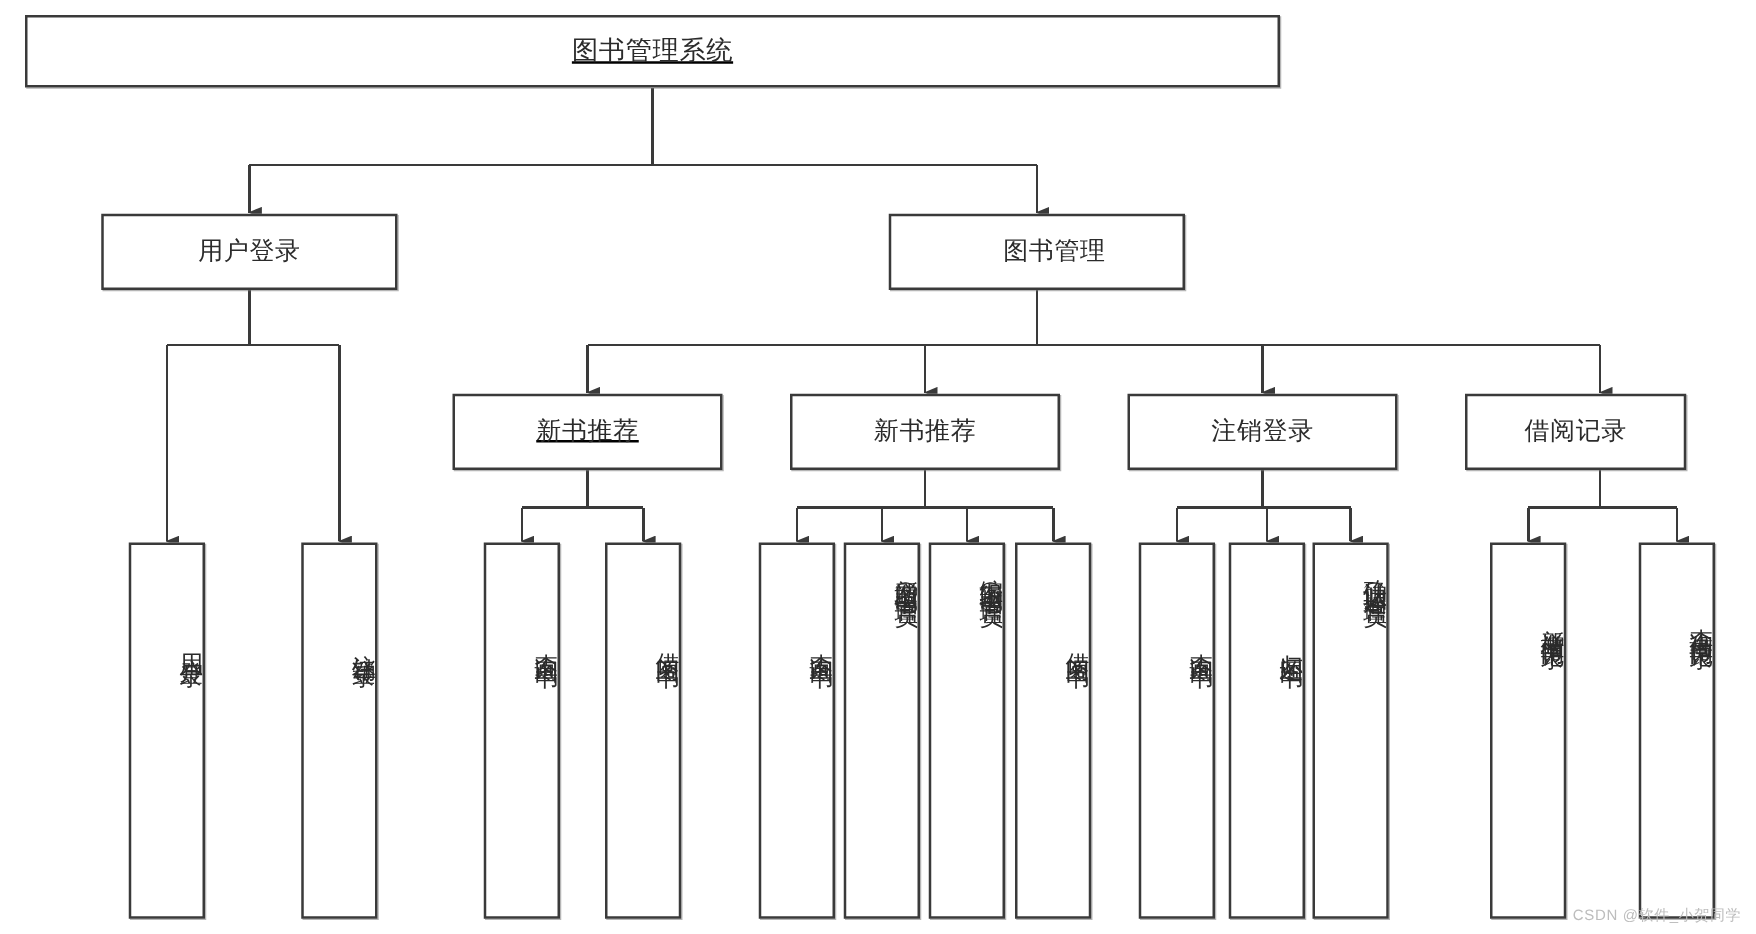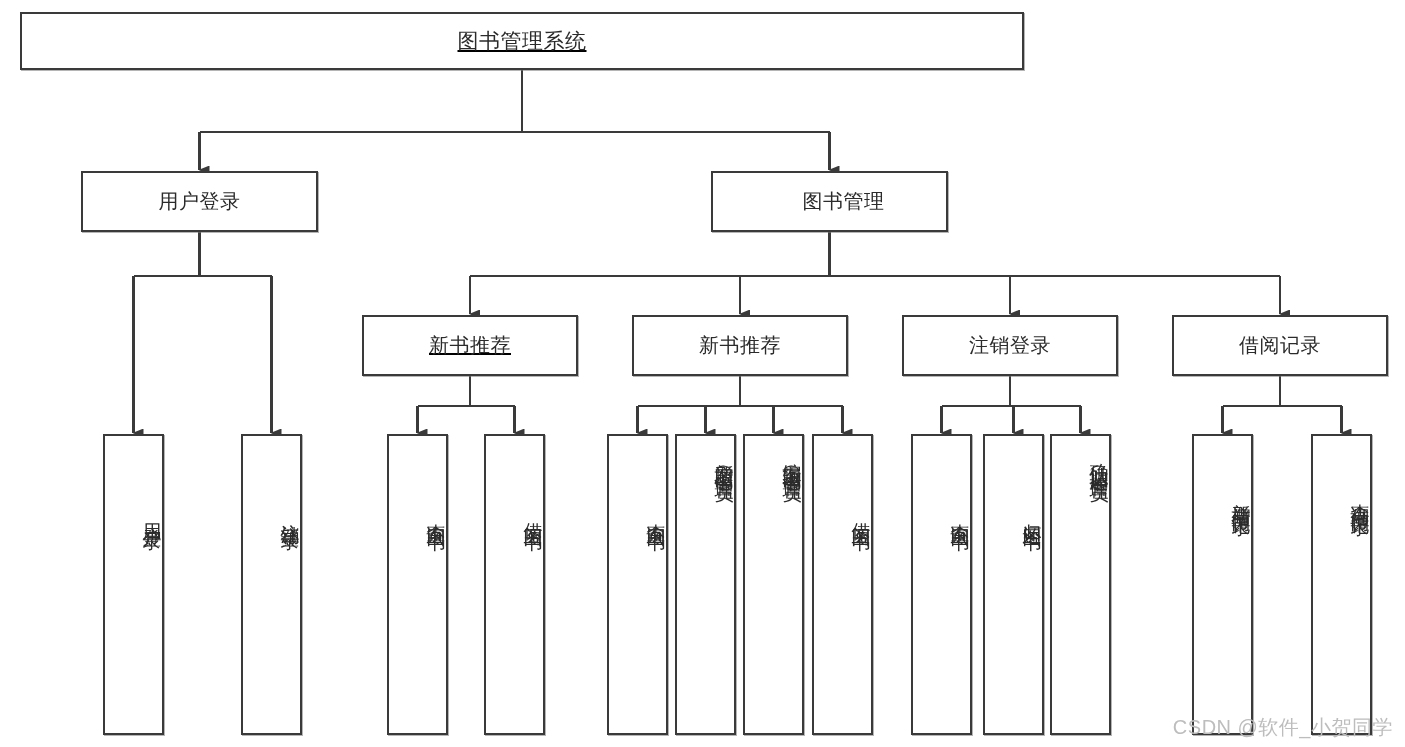--- a/index.html
+++ b/index.html
@@ -69,21 +69,21 @@
     text-align: center;
     white-space: nowrap;
   }
   .node-leaf.leaf-short .node-label { padding-top: 72px; }
   .node-leaf.leaf-mid .node-label   { padding-top: 52px; }
   .node-leaf.leaf-tall .node-label  { padding-top: 12px; }
   .watermark {
     position: absolute;
     right: 12px;
     bottom: 6px;
-    font-size: 20px;
+    font-size: 12px;
     color: #bdbdbd;
     letter-spacing: 0.5px;
     white-space: nowrap;
     pointer-events: none;
     user-select: none;
   }
 </style>
 </head>
 <body>
 
@@ -143,21 +143,21 @@
       </div>
       <div class="node-box node-level2" style="left: 362px; top: 315px; width: 216px; height: 61px; text-decoration: underline;">
         <span class="node-label">新书推荐</span>
       </div>
       <div class="node-box node-level2" style="left: 632px; top: 315px; width: 216px; height: 61px;">
         <span class="node-label">新书推荐</span>
       </div>
       <div class="node-box node-level2" style="left: 902px; top: 315px; width: 216px; height: 61px;">
         <span class="node-label">注销登录</span>
       </div>
-      <div class="node-box node-level2" style="left: 1172px; top: 315px; width: 216px; height: 61px;">
+      <div class="node-box node-level2" style="left: 1172px; top: 315px; width: 177px; height: 61px;">
         <span class="node-label">借阅记录</span>
       </div>
       <div class="node-box node-leaf leaf-short" style="left: 103px; top: 434px; width: 61px; height: 301px;">
         <span class="node-label">用户登录</span>
       </div>
       <div class="node-box node-leaf leaf-short" style="left: 241px; top: 434px; width: 61px; height: 301px;">
         <span class="node-label">注销登录</span>
       </div>
       <div class="node-box node-leaf leaf-short" style="left: 387px; top: 434px; width: 61px; height: 301px;">
         <span class="node-label">查询图书</span>

